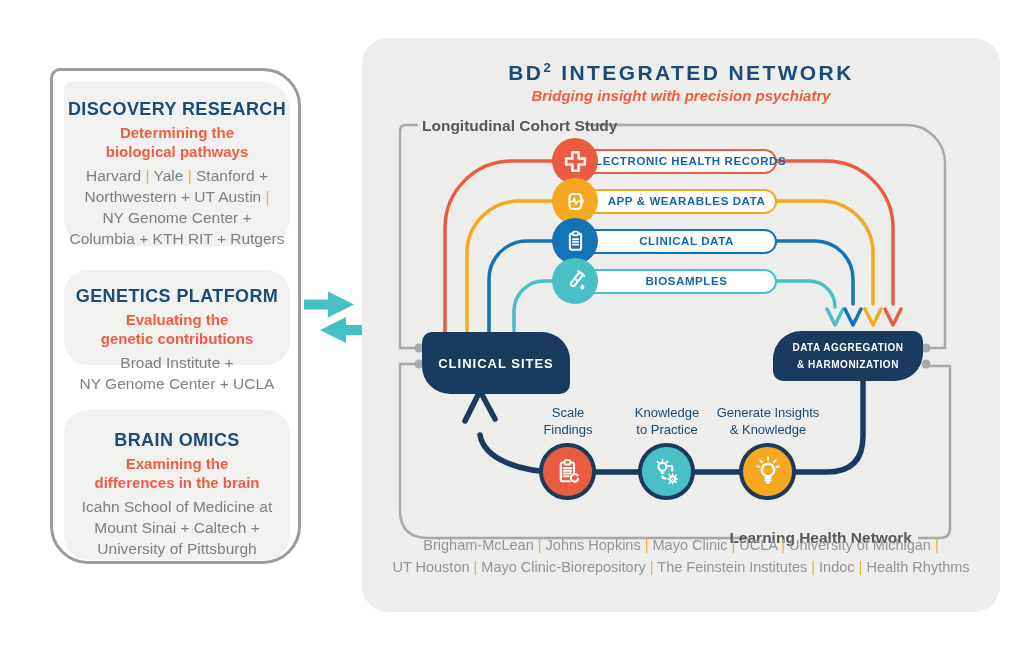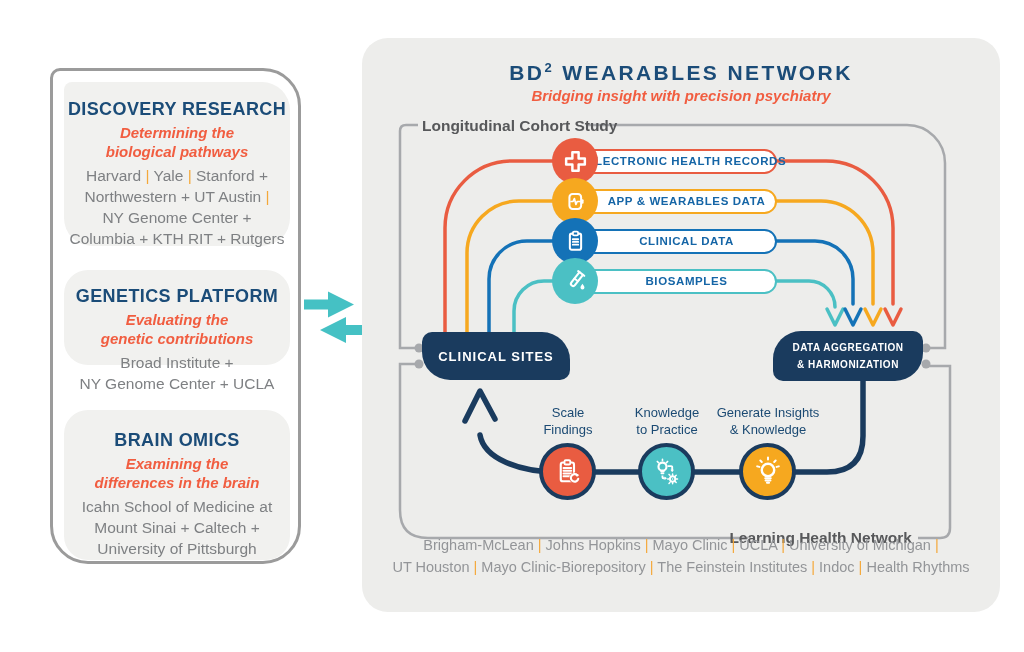--- a/index.html
+++ b/index.html
@@ -7,21 +7,21 @@
          font-family:"Liberation Sans","DejaVu Sans",sans-serif;overflow:hidden;}
   
   .left-frame{position:absolute;left:50px;top:68px;width:245px;height:490px;
               border:3.5px solid #9B9B9B;border-radius:10px 38px 38px 38px;}
   .lbox{position:absolute;left:64px;width:226px;background:#F1F1EF;text-align:center;
         box-sizing:border-box;}
   .lbox1{top:82px;height:164px;border-radius:8px 28px 28px 28px;padding-top:16px;}
   .lbox2{top:270px;height:95px;border-radius:24px;padding-top:15px;}
   .lbox3{top:410px;height:150px;border-radius:24px;padding-top:19px;}
   .lbox .btitle{font-size:18px;font-weight:bold;color:#1B4C78;letter-spacing:.4px;line-height:22px;}
-  .lbox .bsub{font-size:15px;font-weight:bold;font-style:italic;color:#F15D40;line-height:19px;margin-top:3px;}
+  .lbox .bsub{font-size:15px;font-weight:bold;color:#F15D40;line-height:19px;margin-top:3px;}
   .lbox .bbody{font-size:15.5px;color:#7E8083;line-height:21px;margin-top:4px;}
   .pipe{color:#F4A83A;font-weight:normal;}
   
   .transfer{position:absolute;left:304px;top:284px;width:68px;height:64px;}
   
   .panel{position:absolute;left:362px;top:38px;width:638px;height:574px;
          background:#EDEDEB;border-radius:26px;}
   .panel > *{position:absolute;}
   .net-title{left:0;top:22px;width:638px;text-align:center;font-size:21px;font-weight:bold;
              color:#1B4C78;letter-spacing:2.4px;z-index:2;}
@@ -43,21 +43,21 @@
   .row1{top:100px;} .row2{top:140px;} .row3{top:180px;} .row4{top:220px;}
   .c-red{background:#E95C41;border-color:#E95C41;}
   .c-amber{background:#F6A81F;border-color:#F6A81F;}
   .c-blue{background:#1472B7;border-color:#1472B7;}
   .c-teal{background:#4BC0C4;border-color:#4BC0C4;}
   .b-red{border:2.5px solid #E95C41;} .b-amber{border:2.5px solid #F6A81F;}
   .b-blue{border:2.5px solid #1472B7;} .b-teal{border:2.5px solid #4BC0C4;}
   
   .navybox{background:#1A3B5E;color:#fff;font-weight:bold;display:flex;align-items:center;
            justify-content:center;text-align:center;z-index:2;}
-  .clin-box{left:60px;top:294px;width:148px;height:48px;border-radius:10px 28px 10px 28px;
+  .clin-box{left:60px;top:294px;width:148px;height:62px;border-radius:10px 28px 10px 28px;
             font-size:13px;letter-spacing:1px;}
   .agg-box{left:411px;top:293px;width:150px;height:50px;border-radius:28px 10px 28px 10px;
            font-size:10px;letter-spacing:.5px;line-height:17px;}
   
   .mile{width:57px;height:57px;border-radius:50%;border:4.5px solid #1A3B5E;box-sizing:border-box;
         display:flex;align-items:center;justify-content:center;z-index:2;}
   .m1{left:177px;top:405px;} .m2{left:276px;top:405px;} .m3{left:377px;top:405px;}
   .m-label{width:130px;text-align:center;font-size:13px;font-weight:normal;color:#1B4A73;
            line-height:16.5px;top:367px;z-index:2;}
   .ml1{left:141px;} .ml2{left:240px;} .ml3{left:341px;}
@@ -132,21 +132,21 @@
         <path stroke="#F6A81F" d="M 503 271 L 511 287 L 519 271"></path>
         <path stroke="#E95C41" d="M 523 271 L 531 287 L 539 271"></path>
       </g>
 
       <g fill="none" stroke="#1A3B5E" stroke-width="5.5" stroke-linecap="round" stroke-linejoin="round">
         <path d="M 501 342 V 398 Q 501 434 465 434 H 196 C 158 434 122 421 118 397"></path>
         <path d="M 103 383 L 118 353 L 133 381"></path>
       </g>
     </svg>
 
-    <div class="net-title"><span>BD</span><sup>2</sup><span> WEARABLES NETWORK</span></div>
+    <div class="net-title"><span>BD</span><sup>2</sup><span> INTEGRATED NETWORK</span></div>
     <div class="net-sub">Bridging insight with precision psychiatry</div>
 
     <div class="frame-label lcs-label">Longitudinal Cohort Study</div>
     <div class="frame-label lhn-label">Learning Health Network</div>
 
     <div class="pill-row row1">
       <div class="pill b-red">
           <span>ELECTRONIC HEALTH RECORDS</span>
         </div>
       <div class="picon c-red">

